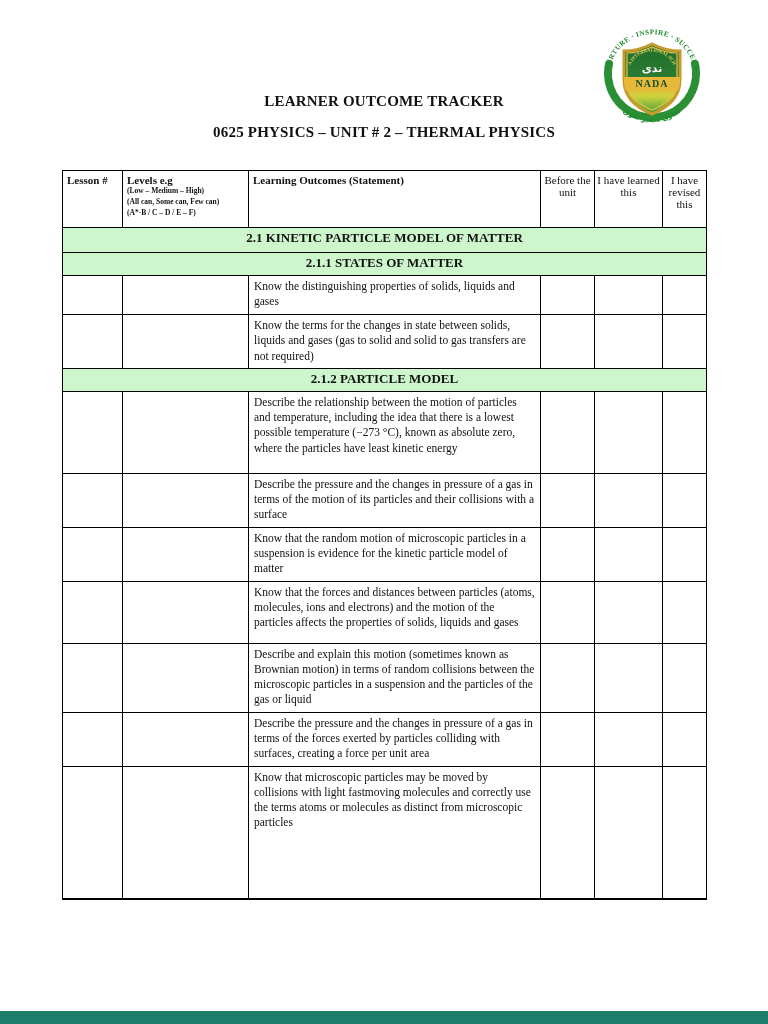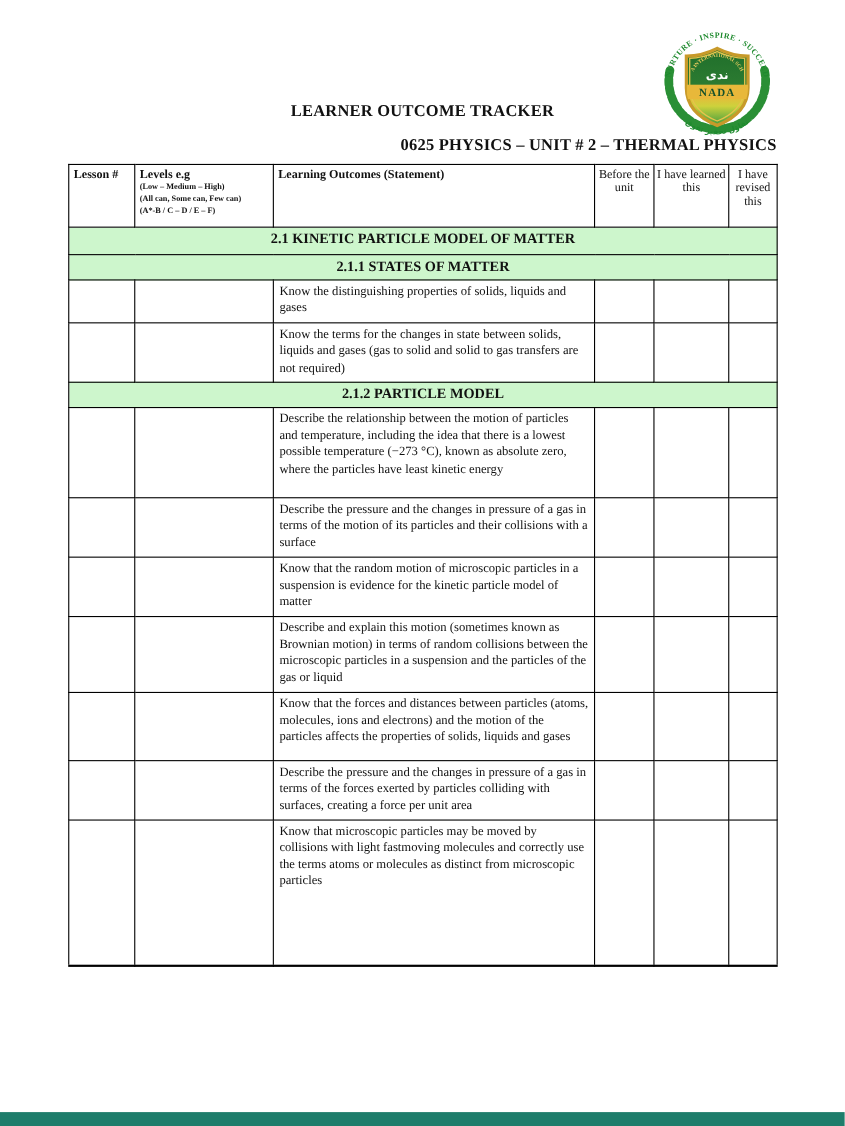--- a/index.html
+++ b/index.html
@@ -2,25 +2,25 @@
 <html><head>
 <meta charset="utf-8">
 <style>
   * { margin:0; padding:0; box-sizing:border-box; }
   html,body { width:768px; height:1024px; background:#ffffff; overflow:hidden; }
   body { font-family:"Liberation Serif", serif; color:#111111; position:relative; }
 
   .doc { position:absolute; left:62px; top:0; width:644px; }
 
   .title   { margin-top:93px; text-align:center; font-size:15px; font-weight:bold; letter-spacing:.2px; }
-  .subtitle{ margin-top:14px; text-align:right; font-size:15px; font-weight:bold; letter-spacing:.2px; }
+  .subtitle{ margin-top:14px; text-align:center; font-size:15px; font-weight:bold; letter-spacing:.2px; }
 
   .logo { position:absolute; left:596px; top:24px; width:112px; height:100px; }
 
-  table.tracker { margin-top:8px; width:644px; border-collapse:collapse; table-layout:fixed; }
+  table.tracker { margin-top:29px; width:644px; border-collapse:collapse; table-layout:fixed; }
   table.tracker td, table.tracker th { border:1px solid #000; vertical-align:top; }
   table.tracker { border:1px solid #000; border-bottom-width:2px; }
 
   th.hcell { font-size:11px; font-weight:bold; padding:3px 4px; text-align:left; }
   th.hcell-center { font-size:11px; font-weight:normal; padding:3px 2px; text-align:center; vertical-align:top; }
   .levels-title { font-size:11px; font-weight:bold; }
   .levels-sub { font-size:7.5px; font-weight:bold; line-height:1.45; white-space:nowrap; }
 
   td.section { background:#cdf6cc; text-align:center; font-weight:bold; font-size:13px; vertical-align:middle; padding:2px 0; }
 
@@ -151,29 +151,29 @@
       <td class="empty"></td>
       <td class="empty"></td>
       <td class="outcome">Know that the random motion of microscopic particles in a suspension is evidence for the kinetic particle model of matter</td>
       <td class="empty"></td>
       <td class="empty"></td>
       <td class="empty"></td>
     </tr>
     <tr style="height:62px">
       <td class="empty"></td>
       <td class="empty"></td>
-      <td class="outcome">Describe and explain this motion (sometimes known as Brownian motion) in terms of random collisions between the microscopic particles in a suspension and the particles of the gas or liquid</td>
+      <td class="outcome">Know that the forces and distances between particles (atoms, molecules, ions and electrons) and the motion of the particles affects the properties of solids, liquids and gases</td>
       <td class="empty"></td>
       <td class="empty"></td>
       <td class="empty"></td>
     </tr>
     <tr style="height:62px">
       <td class="empty"></td>
       <td class="empty"></td>
-      <td class="outcome">Know that the forces and distances between particles (atoms, molecules, ions and electrons) and the motion of the particles affects the properties of solids, liquids and gases</td>
+      <td class="outcome">Describe and explain this motion (sometimes known as Brownian motion) in terms of random collisions between the microscopic particles in a suspension and the particles of the gas or liquid</td>
       <td class="empty"></td>
       <td class="empty"></td>
       <td class="empty"></td>
     </tr>
     <tr style="height:52px">
       <td class="empty"></td>
       <td class="empty"></td>
       <td class="outcome">Describe the pressure and the changes in pressure of a gas in terms of the forces exerted by particles colliding with surfaces, creating a force per unit area</td>
       <td class="empty"></td>
       <td class="empty"></td>

